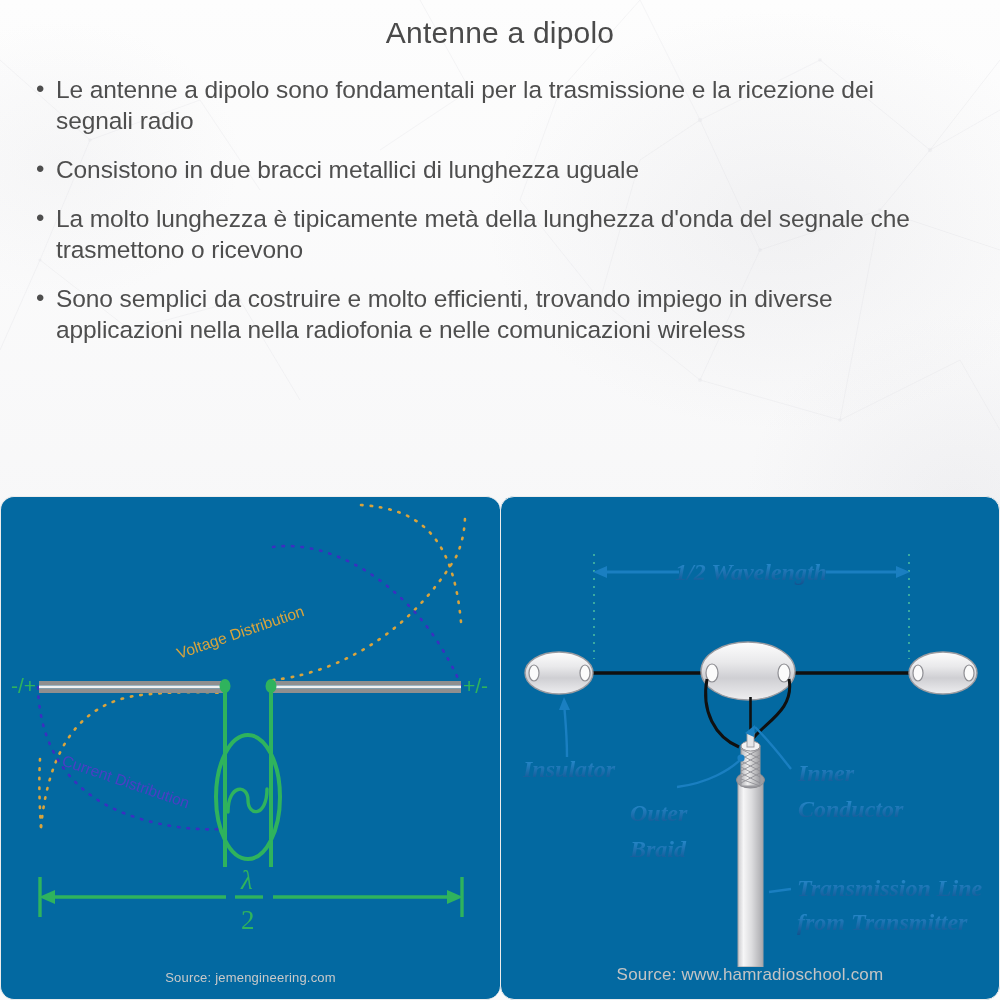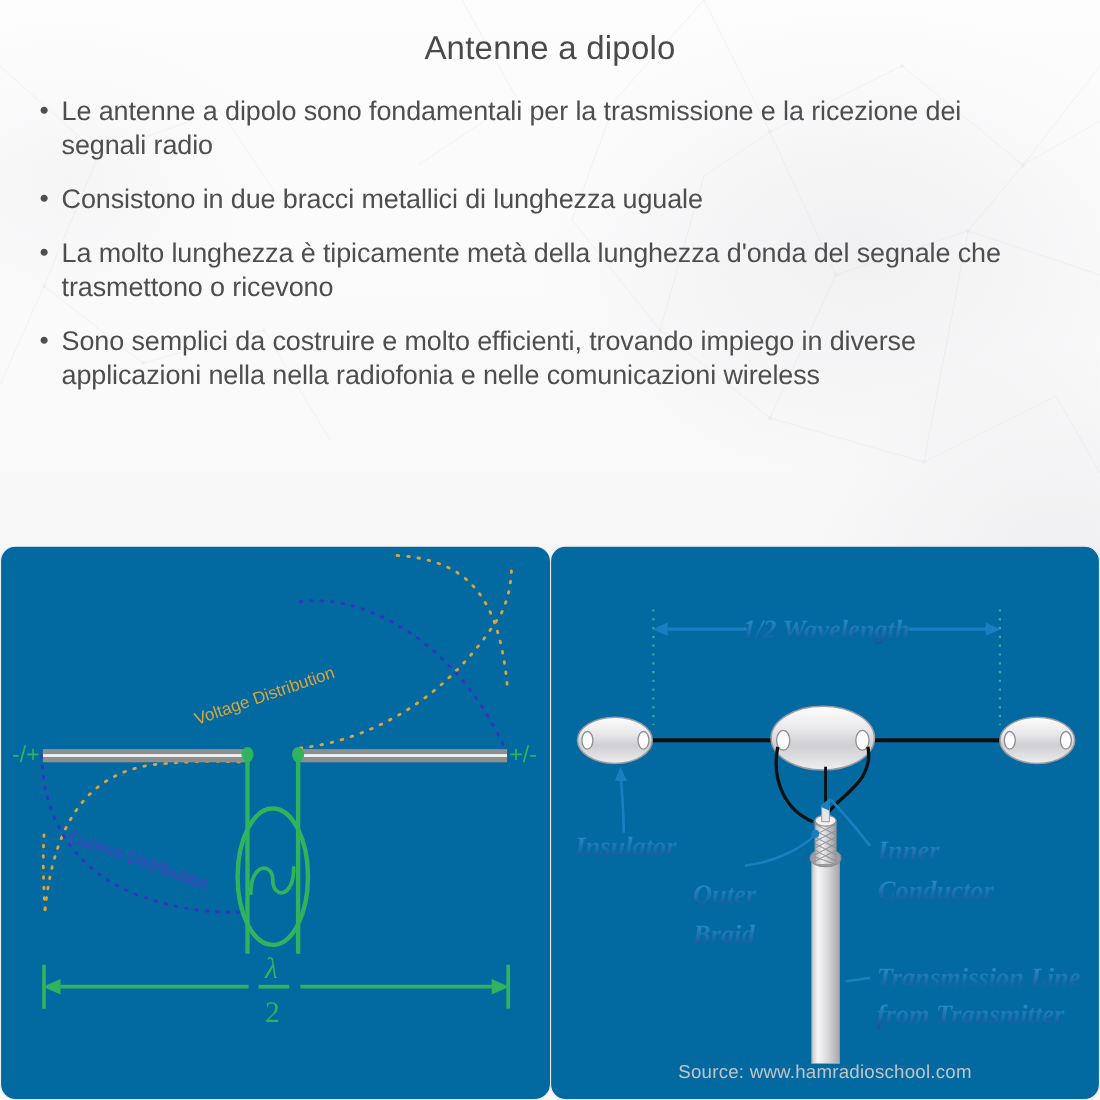--- a/index.html
+++ b/index.html
@@ -23,21 +23,21 @@
 
   .page{position:relative;z-index:2;width:1000px;height:1000px;}
 
   
   .title{
     text-align:center;
     font-size:30px;
     font-weight:400;
     color:#4a4a4a;
     letter-spacing:.2px;
-    padding-top:28px;
+    padding-top:16px;
     margin:0 0 24px 0;
   }
   .bullets{margin:0;padding:0 58px 0 34px;list-style:none;}
   .bullets li{
     position:relative;
     color:#4e4e4e;
     font-size:24.5px;
     line-height:31px;
     margin-bottom:18px;
     padding-left:22px;
@@ -191,20 +191,21 @@
         </g>
         <g fill="#2fb35d">
           <path d="M38 400 L54 393 L54 407 Z"></path>
           <path d="M462 400 L446 393 L446 407 Z"></path>
         </g>
         <text x="240" y="392" fill="#2fb35d" font-size="27" font-family="'Liberation Serif', serif" font-style="italic">λ</text>
         <path d="M234 400 L262 400" stroke="#2fb35d" stroke-width="3.4"></path>
         <text x="240" y="432" fill="#2fb35d" font-size="27" font-family="'Liberation Serif', serif">2</text>
       </svg>
 
+      <div class="source">Source: jemengineering.com</div>
     </div>
 
     <div class="card right">
       <svg width="500" height="470" viewBox="0 0 500 470">
         <defs>
           <linearGradient id="insuGrad" x1="0" y1="0" x2="0" y2="1">
             <stop offset="0%" stop-color="#fdfdfd"></stop>
             <stop offset="35%" stop-color="#e9e9eb"></stop>
             <stop offset="62%" stop-color="#cfcfd3"></stop>
             <stop offset="100%" stop-color="#eeeef0"></stop>

